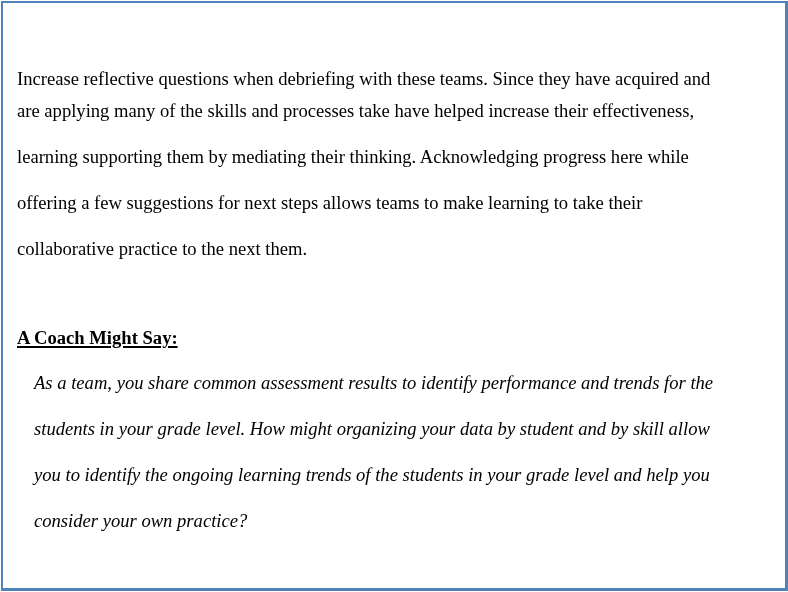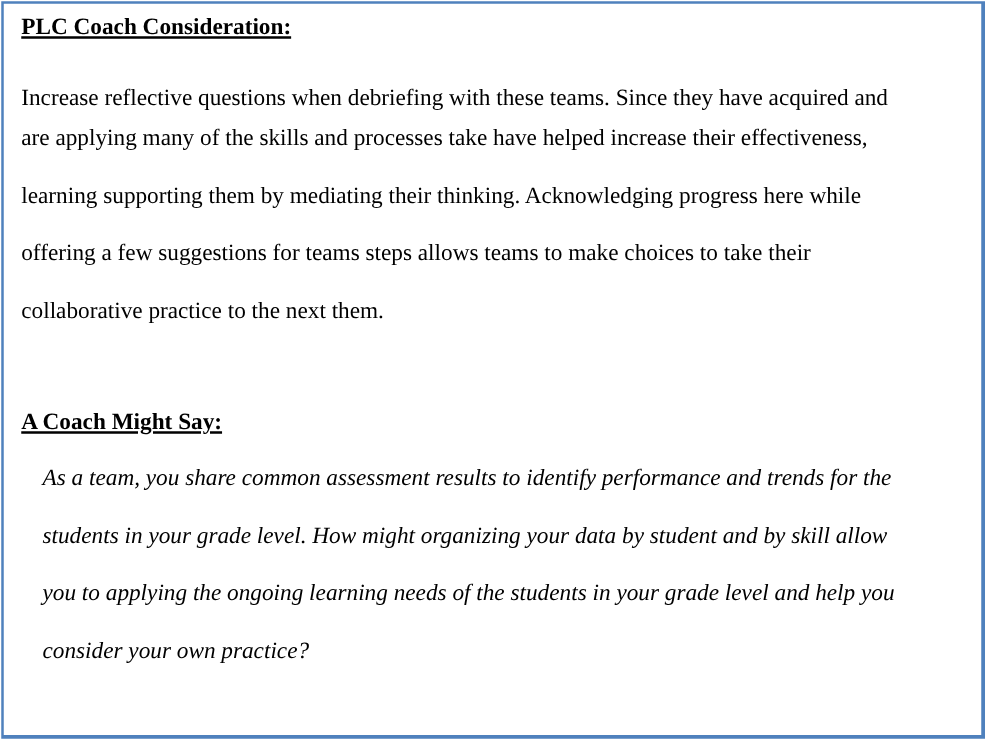--- a/index.html
+++ b/index.html
@@ -43,32 +43,31 @@
   .quote-line {
     left: 31px;
     font-style: italic;
   }
 </style>
 </head>
 <body>
 
 <div class="frame">
 
-  <div class="line heading body-line" style="top:8px;">PLC Coach Consideration:</div>
 
   <div>
     <div class="line body-line" style="top:65px;">Increase reflective questions when debriefing with these teams. Since they have acquired and</div>
     <div class="line body-line" style="top:97px;">are applying many of the skills and processes take have helped increase their effectiveness,</div>
     <div class="line body-line" style="top:143px;">learning supporting them by mediating their thinking.  Acknowledging progress here while</div>
-    <div class="line body-line" style="top:189px;">offering a few suggestions for teams steps allows teams to make choices to take their</div>
+    <div class="line body-line" style="top:189px;">offering a few suggestions for next steps allows teams to make learning to take their</div>
     <div class="line body-line" style="top:235px;">collaborative practice to the next them.</div>
   </div>
 
   <div class="line heading body-line" style="top:324px;">A Coach Might Say:</div>
 
   <div>
     <div class="line quote-line" style="top:369px;">As a team, you share common assessment results to identify performance and trends for the</div>
     <div class="line quote-line" style="top:415px;">students in your grade level.  How might organizing your data by student and by skill allow</div>
-    <div class="line quote-line" style="top:461px;">you to applying the ongoing learning needs of the students in your grade level and help you</div>
+    <div class="line quote-line" style="top:461px;">you to identify the ongoing learning trends of the students in your grade level and help you</div>
     <div class="line quote-line" style="top:507px;">consider your own practice?</div>
   </div>
 
 </div>
 
 </body></html>

